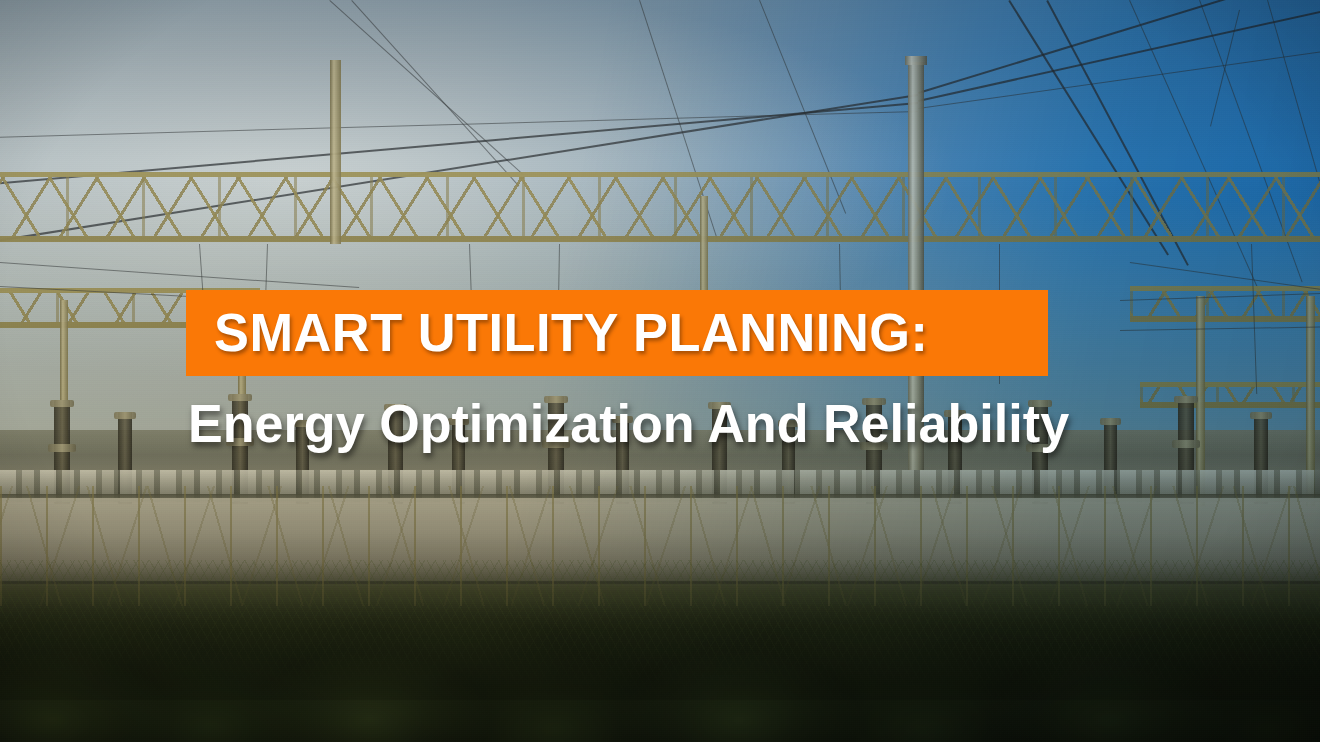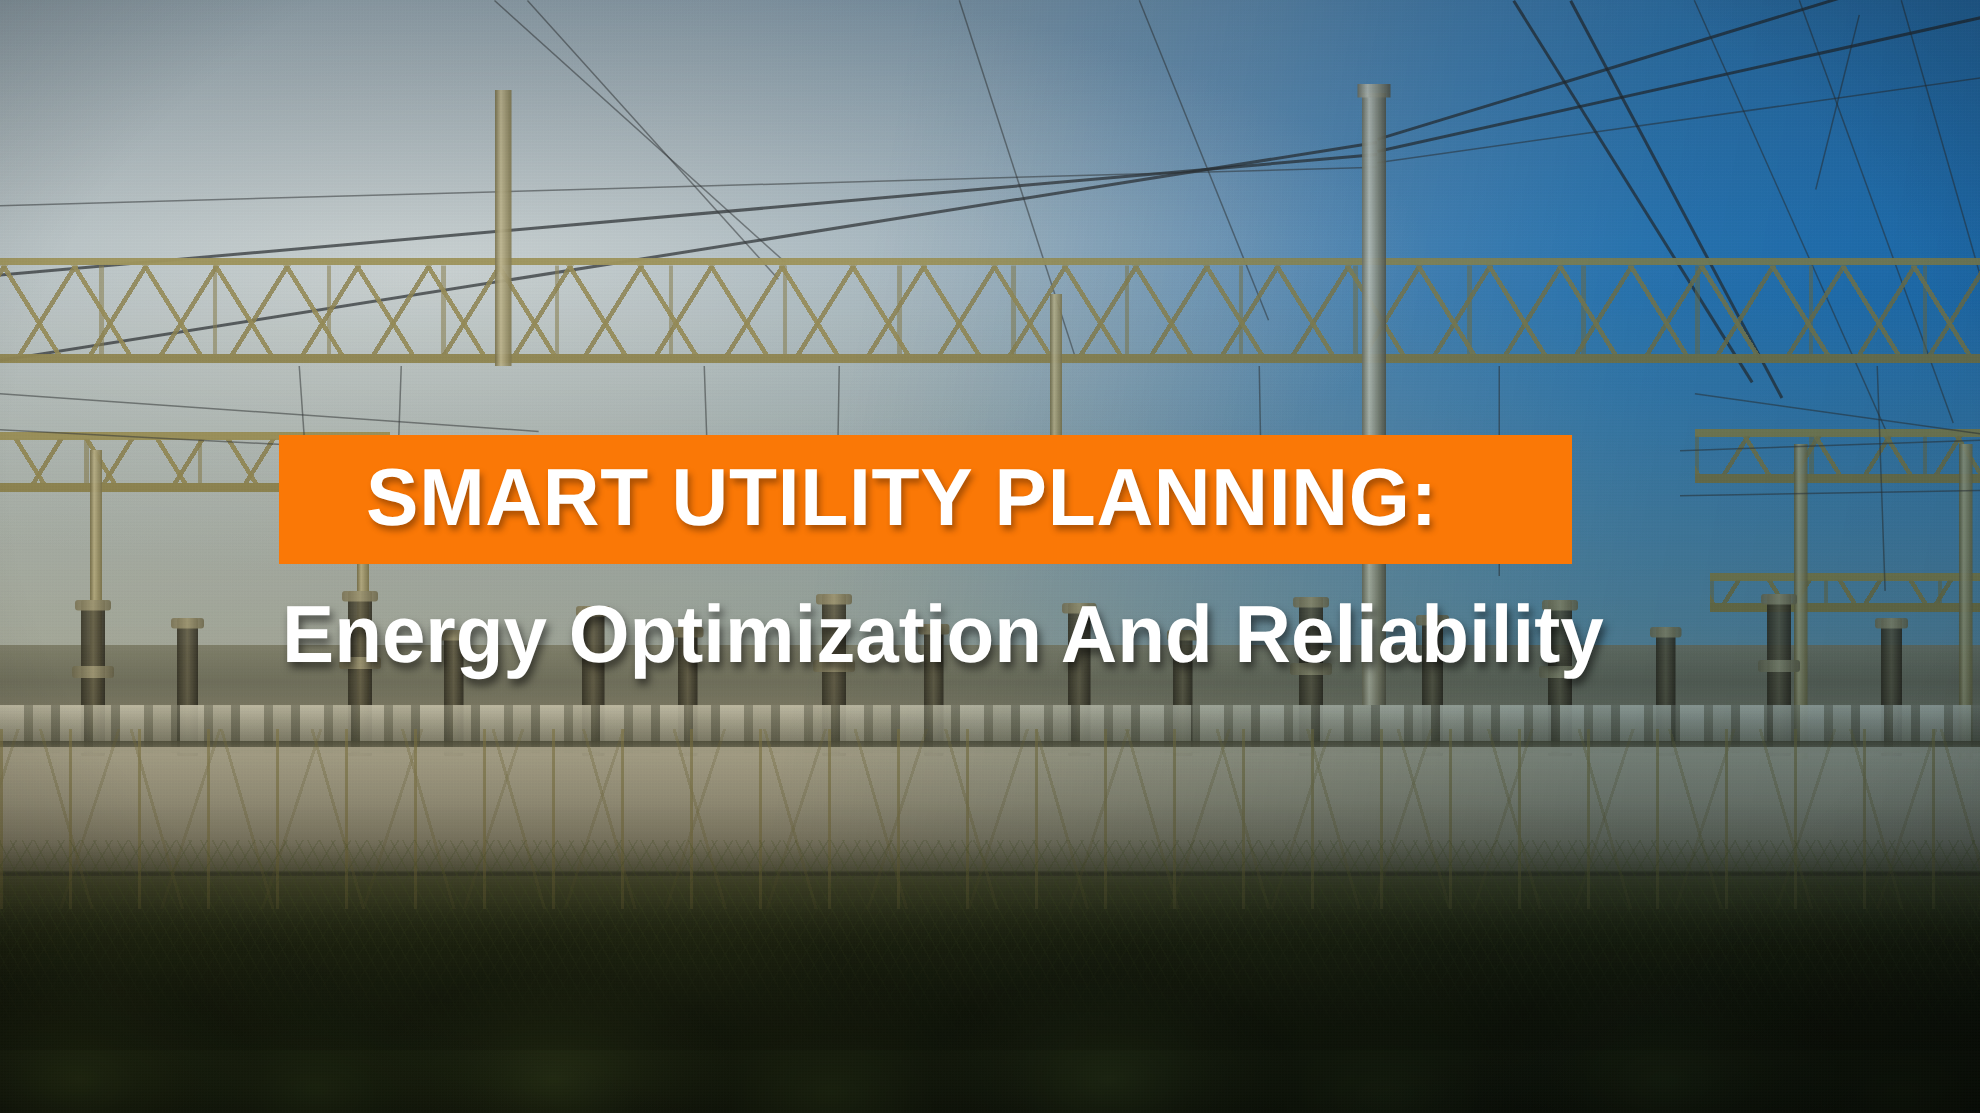--- a/index.html
+++ b/index.html
@@ -207,21 +207,21 @@
   #title-block {
     position: absolute;
     left: 186px;
     top: 290px;
     z-index: 40;
   }
 
   #headline-banner {
     display: inline-block;
     background: #fa7806;
-    padding: 14px 30px 16px 58px;
+    padding: 14px 30px 16px 28px;
     width: 862px;
     box-sizing: border-box;
     height: 86px;
   }
   #headline-text {
     display: block;
     color: #ffffff;
     font-family: "Liberation Sans Narrow", "Liberation Sans", sans-serif;
     font-weight: 700;
     font-size: 54px;

